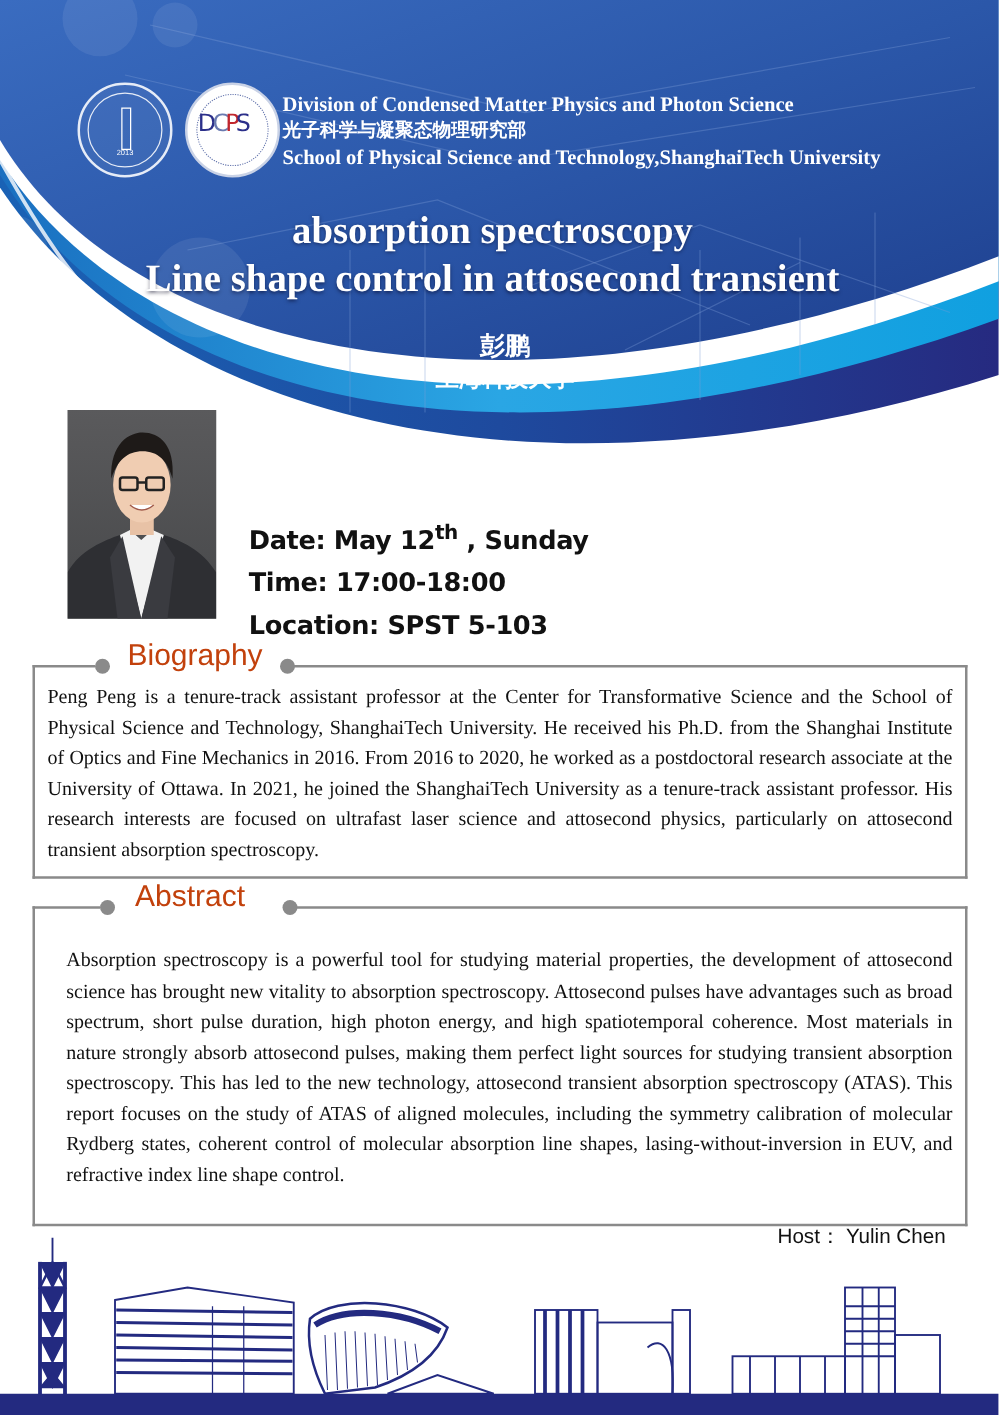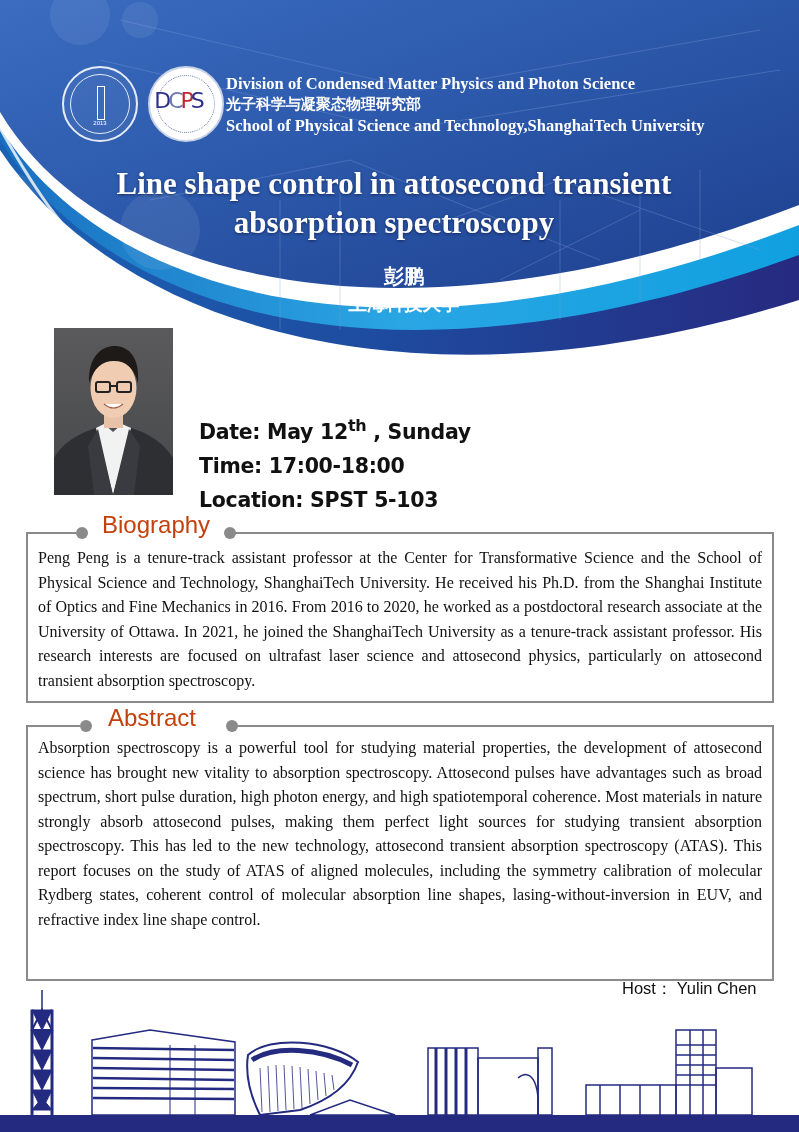--- a/index.html
+++ b/index.html
@@ -11,21 +11,21 @@
   .header svg.bg { position: absolute; left: 0; top: 0; }
 
   .logos { position: absolute; left: 62px; top: 66px; display: flex; gap: 10px; }
   .logo { width: 76px; height: 76px; border-radius: 50%; position: relative; }
   .logo-sh { border: 2px solid #e6ecf7; background: rgba(255,255,255,0.05); }
   .logo-sh .ring { position: absolute; inset: 6px; border: 1px solid #e6ecf7; border-radius: 50%; }
   .logo-sh .tower { position: absolute; left: 33px; top: 18px; width: 8px; height: 34px; border: 1px solid #fff; }
   .logo-sh .yr { position: absolute; left: 0; right: 0; top: 52px; text-align: center; color: #fff; font-size: 6px; font-family: "Liberation Sans", sans-serif; }
   .logo-dcps { background: #ffffff; border: 2px solid #c9d2e6; }
   .logo-dcps .inner { position: absolute; inset: 7px; border-radius: 50%; border: 1px dotted #6a7ab0; }
-  .logo-dcps .txt { position: absolute; left: 0; right: 16px; top: 20px; text-align: center; font-family: "DejaVu Sans", sans-serif; font-size: 22px; letter-spacing: -3px; }
+  .logo-dcps .txt { position: absolute; left: 0; right: 16px; top: 20px; text-align: center; font-family: "DejaVu Sans", sans-serif; font-size: 19px; letter-spacing: -3px; }
   .logo-dcps .d { color: #2b2f8a; }
   .logo-dcps .c { color: #6a7ab0; }
   .logo-dcps .p { color: #c0262d; }
   .logo-dcps .s { color: #2b2f8a; }
 
   .dept { position: absolute; left: 226px; top: 73px; color: #ffffff; font-weight: bold; line-height: 21px; }
   .dept .en { font-family: "Liberation Serif", serif; font-size: 16.5px; }
   .dept .zh { font-family: "DejaVu Sans", sans-serif; font-size: 15px; }
 
   .title { position: absolute; left: 0; width: 788px; top: 164px; text-align: center; color: #ffffff;
@@ -56,21 +56,21 @@
   .bio .dot-right { left: 196px; }
   .bio .line-right { left: 206px; right: -2px; }
   .bio .body { top: 14px; }
 
   .abs { top: 725px; height: 256px; }
   .abs .line-left { left: -2px; width: 54px; }
   .abs .dot-left { left: 52px; }
   .abs .heading { left: 80px; }
   .abs .dot-right { left: 198px; }
   .abs .line-right { left: 208px; right: -2px; }
-  .abs .body { top: 11px; }
+  .abs .body { top: 32px; margin-left: 15px; }
 
   .host { position: absolute; left: 622px; top: 978px; font-family: "Liberation Sans", sans-serif; font-size: 16.5px; color: #111; }
 
   
   .footer { position: absolute; left: 0; top: 990px; width: 799px; height: 142px; }
 </style>
 </head>
 <body>
 
 <div class="header">
@@ -134,22 +134,22 @@
     </div>
   </div>
 
   <div class="dept">
     <div class="en">Division of Condensed Matter Physics and Photon Science</div>
     <div class="zh">光子科学与凝聚态物理研究部</div>
     <div class="en">School of Physical Science and Technology,ShanghaiTech University</div>
   </div>
 
   <div class="title">
+    <div>absorption spectroscopy</div>
     <div>Line shape control in attosecond transient</div>
-    <div>absorption spectroscopy</div>
   </div>
 
   <div class="speaker">
     <div>彭鹏</div>
     <div class="affil">上海科技大学</div>
   </div>
 </div>
 
 <div class="photo">
   <svg width="119" height="167" viewBox="0 0 119 167">

